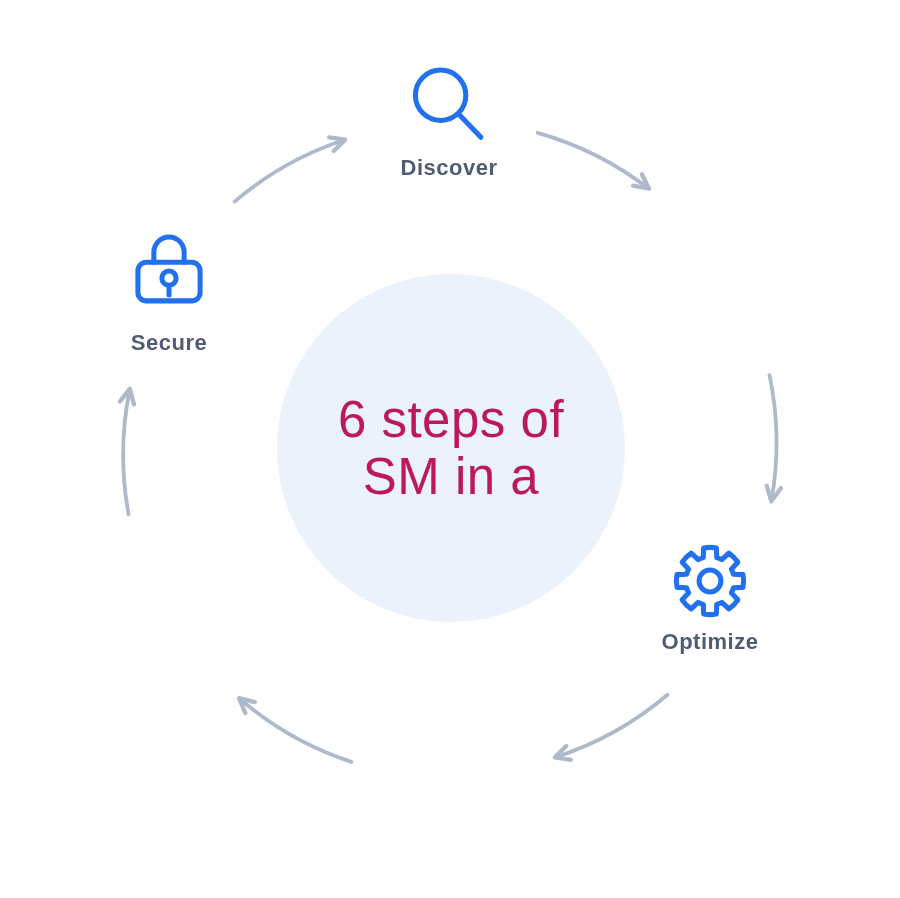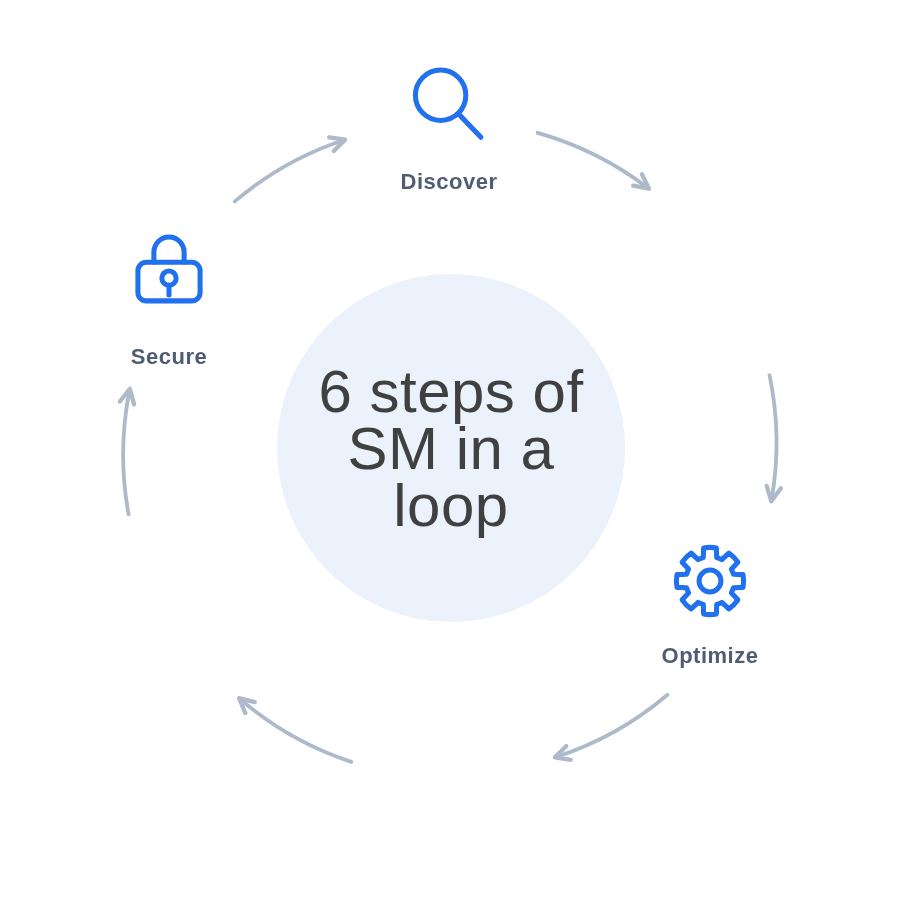--- a/index.html
+++ b/index.html
@@ -17,34 +17,34 @@
   .center-circle{
     position:absolute;
     left:277px;top:274px;
     width:348px;height:348px;
     border-radius:50%;
     background:#ebf2fc;
     display:flex;align-items:center;justify-content:center;
   }
   .center-text{
     text-align:center;
-    color:#404040;
-    font-size:60px;
+    color:#be185d;
+    font-size:51px;
     font-weight:300;
     line-height:57px;
     letter-spacing:0.5px;
   }
   .step{
     position:absolute;
     width:170px;
     display:flex;flex-direction:column;align-items:center;
   }
   .step svg{display:block;}
   .step-label{
-    margin-top:20px;
+    margin-top:6px;
     font-size:22px;
     font-weight:700;
     letter-spacing:0.5px;
     color:#505c73;
     text-align:center;
   }
   .step-discover   {left:364px;top:65px;}
   .step-rationalize{left:626px;top:221px;}
   .step-optimize   {left:625px;top:539px;}
   .step-monitor    {left:360px;top:700px;}
@@ -70,21 +70,20 @@
       <path d="M667.5,694.7 A328,328 0 0 1 556,757" marker-end="url(#ah)"></path>
       <path d="M351.3,761.9 A328,328 0 0 1 240,699" marker-end="url(#ah)"></path>
       <path d="M128.6,514.3 A328,328 0 0 1 129.6,390" marker-end="url(#ah)"></path>
     </g>
   </svg>
 
   <div class="center-circle">
     <div class="center-text">
       <div>6 steps of</div>
       <div>SM in a</div>
-      <div>loop</div>
     </div>
   </div>
 
   <div class="step step-discover">
     <svg width="84" height="84" viewBox="0 0 100 100">
       <g class="icon" stroke-width="7">
         <circle cx="40" cy="36" r="30"></circle>
         <path d="M62,59 L88,86"></path>
       </g>
     </svg>

